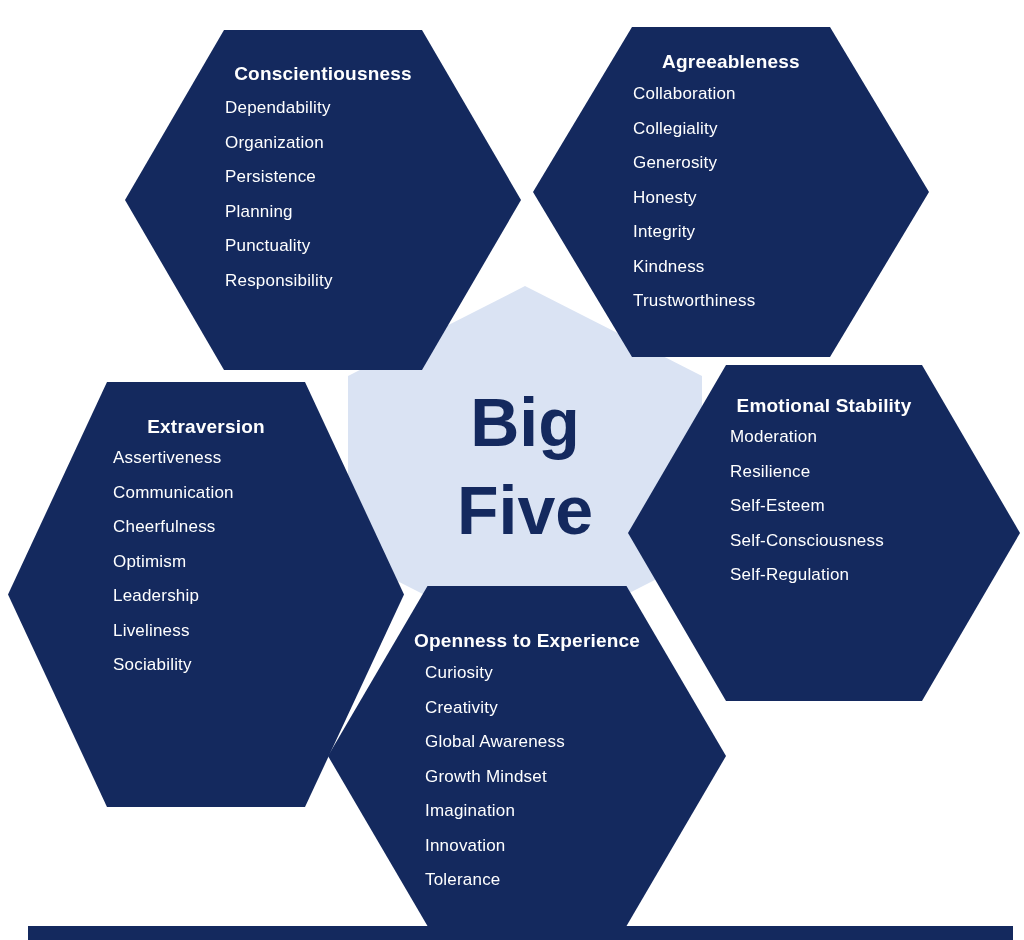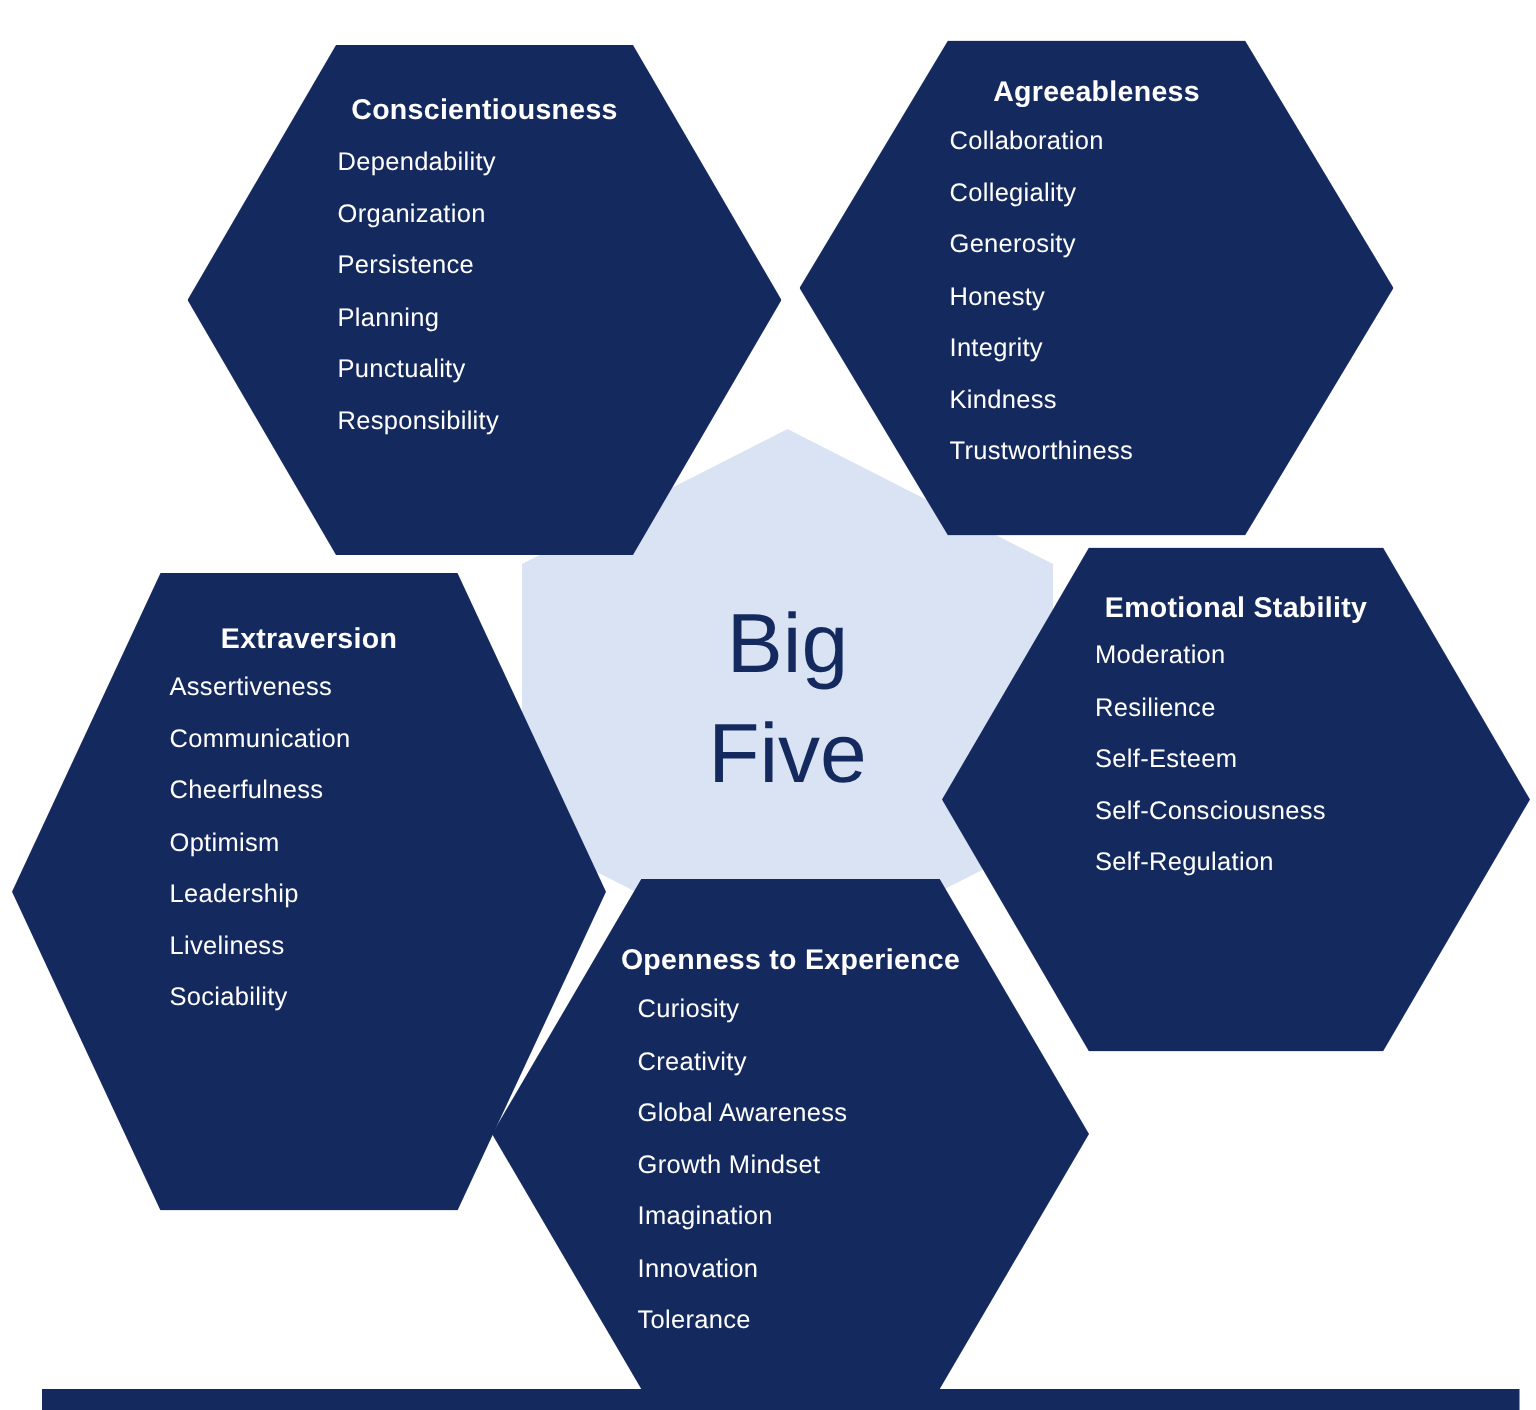--- a/index.html
+++ b/index.html
@@ -65,24 +65,24 @@
     left: 348px; top: 286px; width: 354px; height: 360px;
     background: var(--light-blue);
     clip-path: polygon(50% 0%, 100% 25%, 100% 75%, 50% 100%, 0% 75%, 0% 25%);
     z-index: 1;
     display: flex;
     flex-direction: column;
     align-items: center;
     justify-content: center;
   }
   .big-five-line {
-    font-size: 56px;
+    font-size: 68px;
     line-height: 1.3;
     color: var(--navy);
-    font-weight: 400;
+    font-weight: 700;
   }
   .bottom-bar {
     position: absolute;
     left: 28px;
     top: 926px;
     width: 985px;
     height: 14px;
     background: var(--navy);
     z-index: 3;
   }

